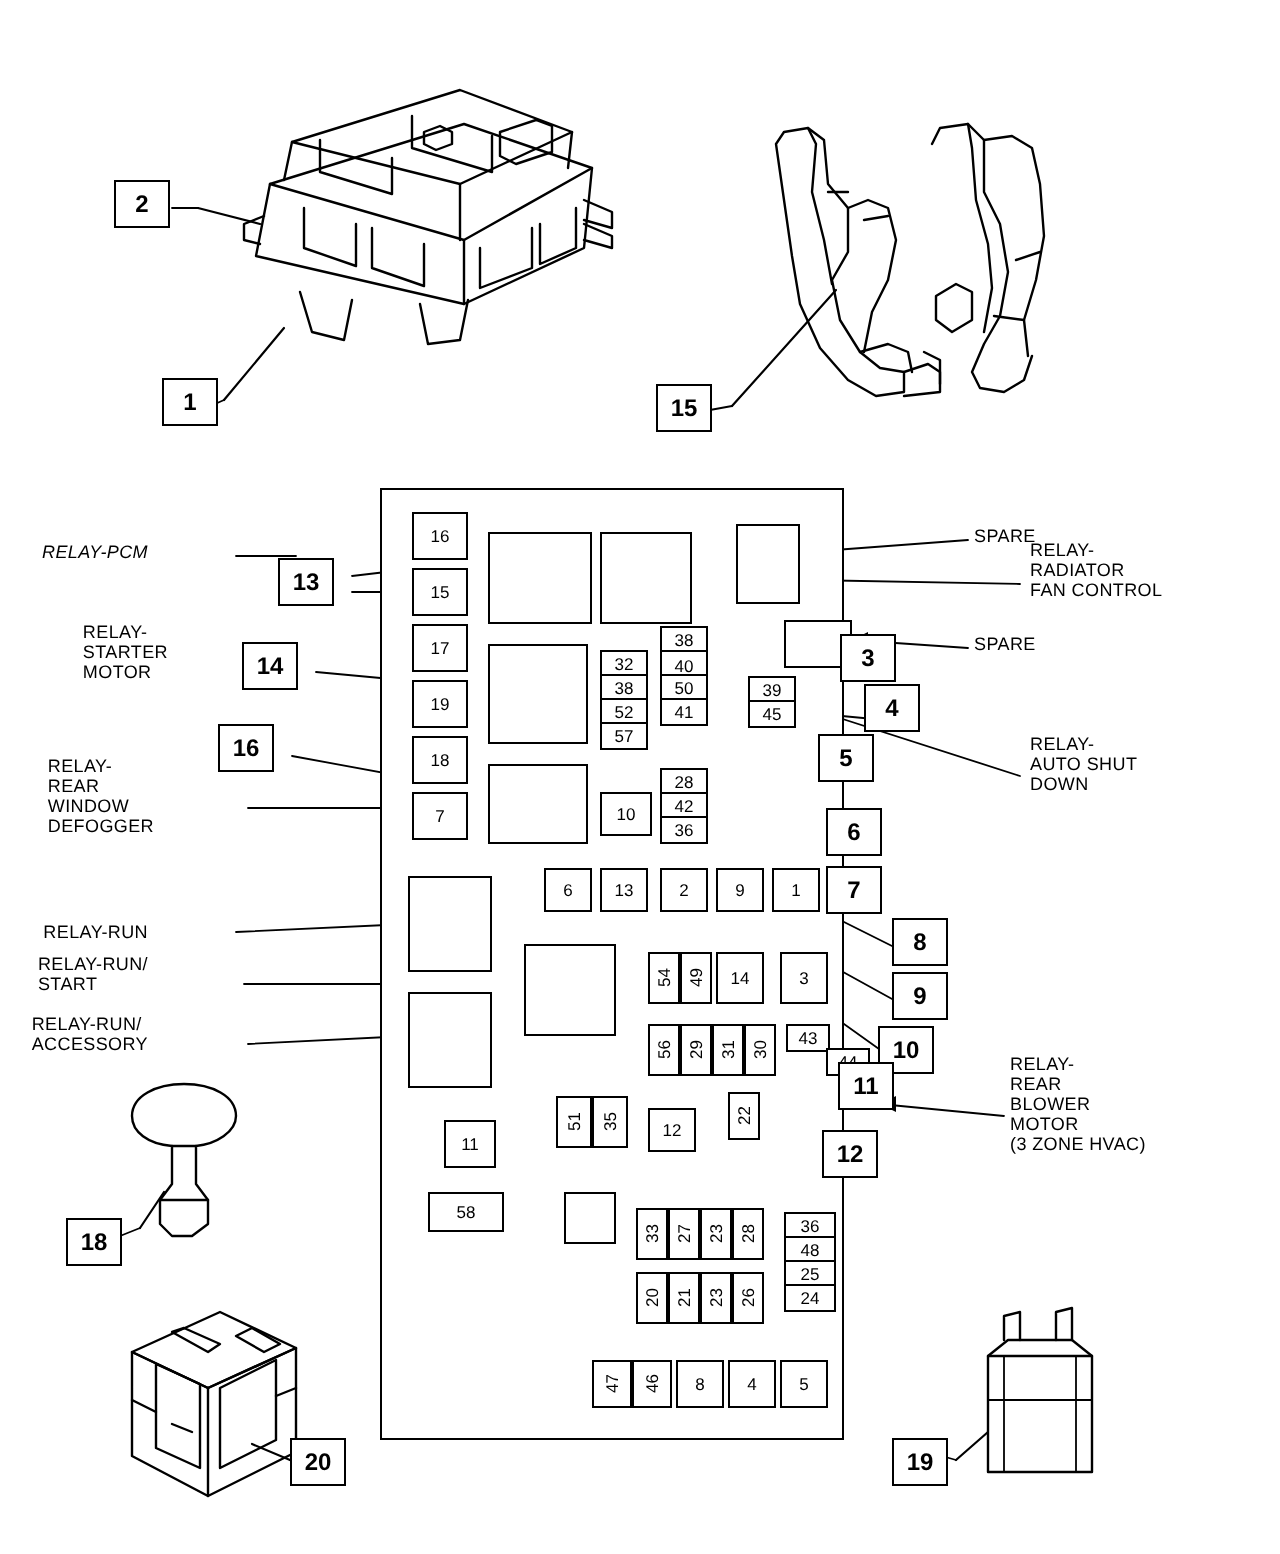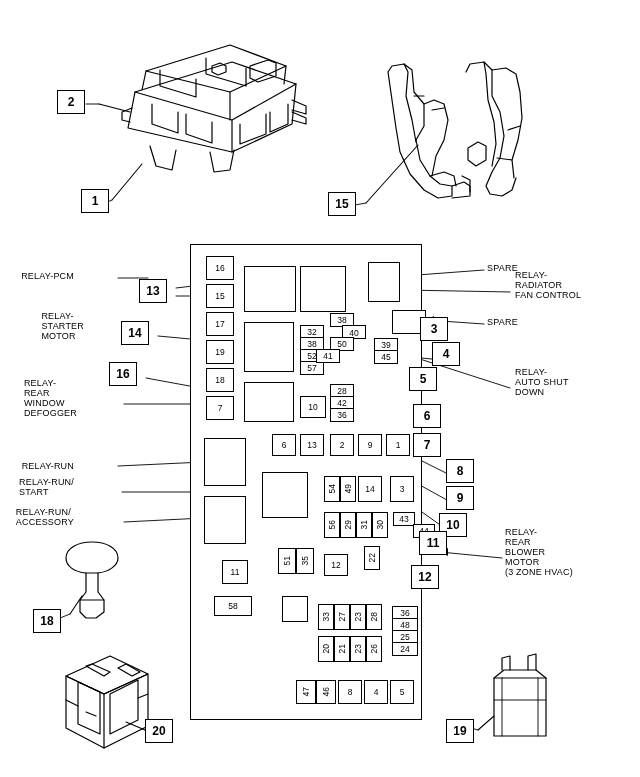--- a/index.html
+++ b/index.html
@@ -265,27 +265,27 @@
       </div>
       <div class="cell" style="left: 300px; top: 349px; width: 22px; height: 12px;">
         <span>52</span>
       </div>
       <div class="cell" style="left: 300px; top: 361px; width: 22px; height: 12px;">
         <span>57</span>
       </div>
       <div class="cell" style="left: 330px; top: 313px; width: 22px; height: 12px;">
         <span>38</span>
       </div>
-      <div class="cell" style="left: 342px; top: 325px; width: 22px; height: 12px; align-items: flex-end;">
+      <div class="cell" style="left: 330px; top: 325px; width: 22px; height: 12px; align-items: flex-end;">
         <span>40</span>
       </div>
       <div class="cell" style="left: 330px; top: 337px; width: 22px; height: 12px;">
         <span>50</span>
       </div>
-      <div class="cell" style="left: 316px; top: 349px; width: 22px; height: 12px;">
+      <div class="cell" style="left: 330px; top: 349px; width: 22px; height: 12px;">
         <span>41</span>
       </div>
       <div class="cell" style="left: 374px; top: 338px; width: 22px; height: 12px;">
         <span>39</span>
       </div>
       <div class="cell" style="left: 374px; top: 350px; width: 22px; height: 12px;">
         <span>45</span>
       </div>
       <div class="cell" style="left: 330px; top: 384px; width: 22px; height: 12px;">
         <span>28</span>
@@ -409,21 +409,21 @@
       </div>
       <div class="cell" style="left: 364px; top: 680px; width: 22px; height: 22px;">
         <span>4</span>
       </div>
       <div class="cell" style="left: 390px; top: 680px; width: 22px; height: 22px;">
         <span>5</span>
       </div>
     </div>
 
   <div id="left-label-layer">
-      <div class="lbl" style="left: 74px; top: 276px; text-align: left; transform: translate(-100%, -50%);">RELAY-PCM</div>
+      <div class="lbl" style="left: 74px; top: 276px; text-align: left; transform: translate(-100%, -50%); font-style: italic;">RELAY-PCM</div>
       <div class="lbl" style="left: 84px; top: 326px; text-align: left; transform: translate(-100%, -50%);">RELAY-
 STARTER
 MOTOR</div>
       <div class="lbl" style="left: 77px; top: 398px; text-align: left; transform: translate(-100%, -50%);">RELAY-
 REAR
 WINDOW
 DEFOGGER</div>
       <div class="lbl" style="left: 74px; top: 466px; text-align: left; transform: translate(-100%, -50%);">RELAY-RUN</div>
       <div class="lbl" style="left: 74px; top: 487px; text-align: left; transform: translate(-100%, -50%);">RELAY-RUN/
 START</div>

